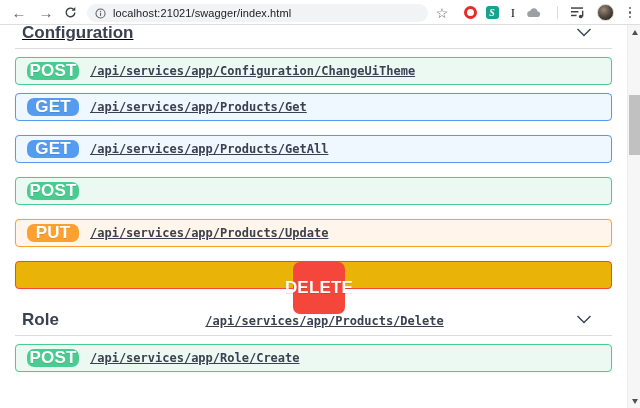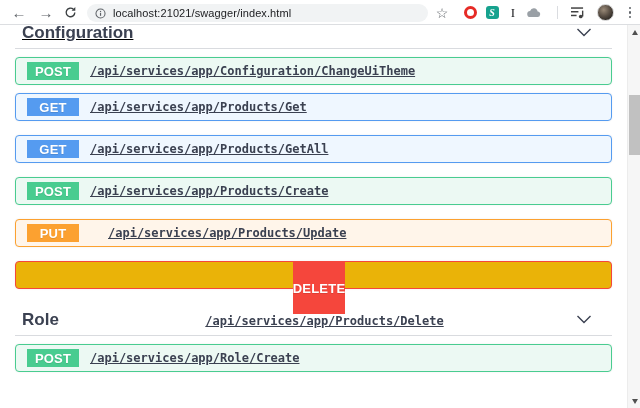--- a/index.html
+++ b/index.html
@@ -55,22 +55,22 @@
   .section-title { font-size: 17px; font-weight: bold; color: #3b4151; line-height: 24px; }
   .chevron { display: flex; align-items: center; }
 
   .opblock {
     height: 28px; margin-top: 14px; border: 1px solid; border-radius: 4px;
     display: flex; align-items: center; padding-left: 11px; cursor: pointer;
     box-shadow: 0 0 2px rgba(0,0,0,0.08);
   }
   .rows .opblock:first-child { margin-top: 8px; }
   .method-badge {
-    width: 52px; height: 18px; border-radius: 0; flex: 0 0 52px;
-    color: #ffffff; font-size: 13px; font-weight: bold; letter-spacing: 0.2px;
+    width: 52px; height: 18px; border-radius: 7px; flex: 0 0 52px;
+    color: #ffffff; font-size: 17px; font-weight: bold; letter-spacing: 0.2px;
     display: flex; align-items: center; justify-content: center;
     text-shadow: 0 1px 0 rgba(0,0,0,0.1);
   }
   .endpoint-path {
     margin-left: 11px; font-family: "DejaVu Sans Mono", monospace;
     font-size: 12px; font-weight: bold; color: #3b4151; white-space: nowrap; text-decoration: underline;
   }
 
   
   .scrollbar {
@@ -174,24 +174,23 @@
     <span class="endpoint-path">/api/services/app/Products/Get</span>
   </div>
 
   <div class="opblock" style="background: rgb(239, 247, 255); border-color: rgb(85, 155, 240);">
     <span class="method-badge" style="background: rgb(85, 155, 240);">GET</span>
     <span class="endpoint-path">/api/services/app/Products/GetAll</span>
   </div>
 
   <div class="opblock" style="background: rgb(236, 249, 243); border-color: rgb(73, 204, 144);">
     <span class="method-badge" style="background: rgb(73, 204, 144);">POST</span>
-    <span class="endpoint-path">/api/services/app/Products/Create</span>
-  </div>
-
-  <div class="opblock" style="background: rgb(255, 245, 234); border-color: rgb(252, 161, 48); gap: 18px;">
+  </div>
+
+  <div class="opblock" style="background: rgb(255, 245, 234); border-color: rgb(252, 161, 48);">
     <span class="method-badge" style="background: rgb(252, 161, 48);">PUT</span>
     <span class="endpoint-path">/api/services/app/Products/Update</span>
   </div>
 
   <div class="opblock" style="background: #eab308; border-color: rgb(245, 70, 60); flex-direction: column;">
     <span class="method-badge" style="background: rgb(245, 70, 60);">DELETE</span>
     <span class="endpoint-path">/api/services/app/Products/Delete</span>
   </div>
 </div>
   </section>

